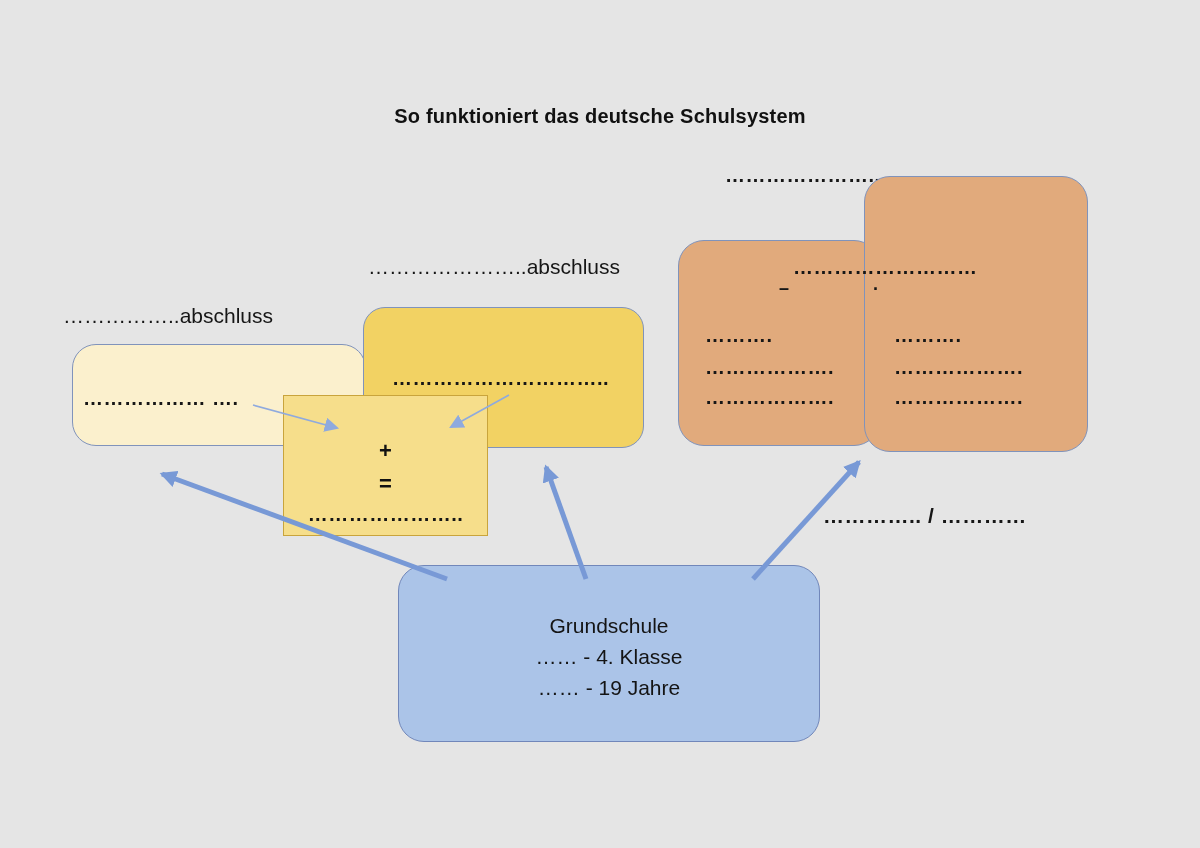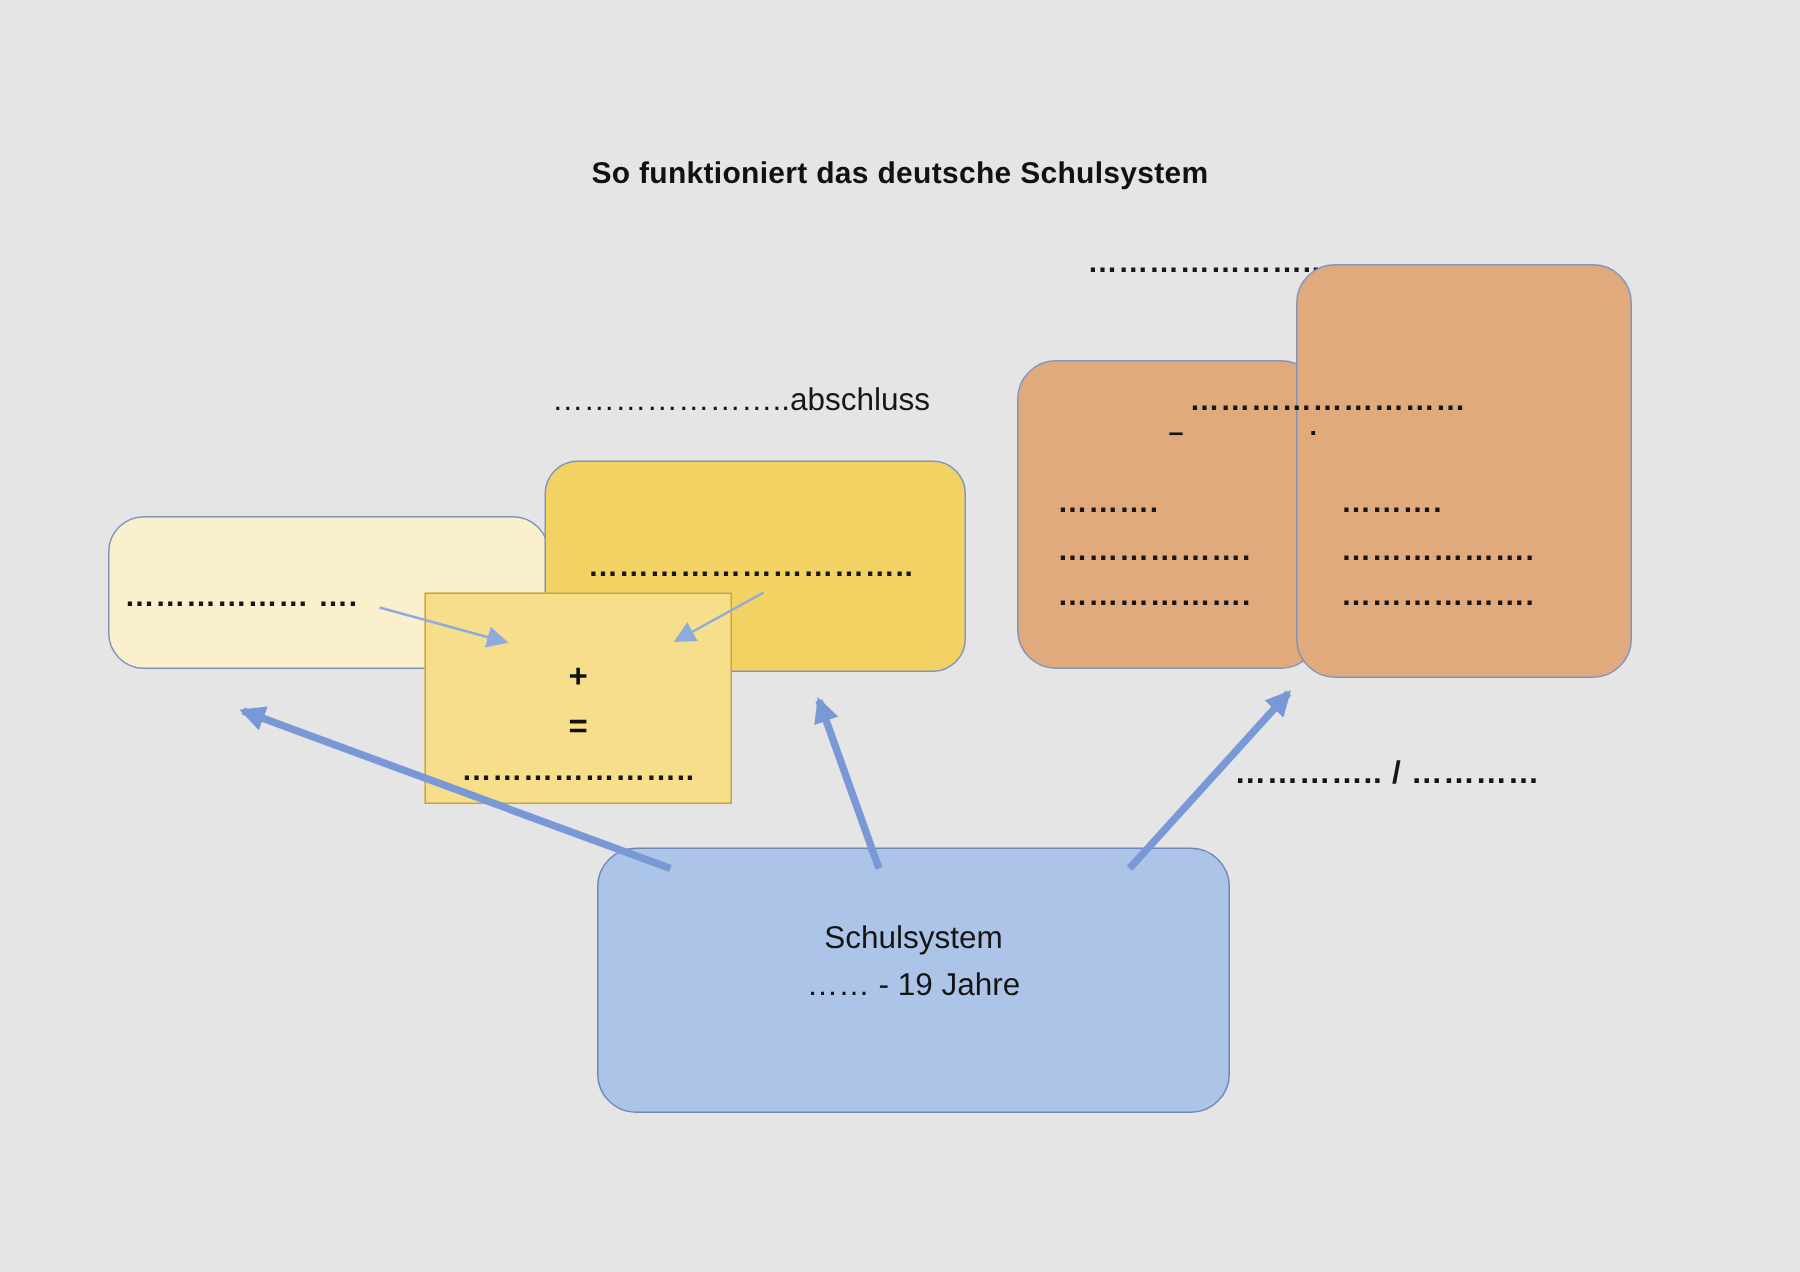--- a/index.html
+++ b/index.html
@@ -31,20 +31,21 @@
   .overlay{z-index:4;}
   svg.arrows{position:absolute;left:0;top:0;z-index:9;pointer-events:none;}
 </style>
 </head>
 <body>
 
 <div class="canvas">
 
   <div class="abs title">So funktioniert das deutsche Schulsystem</div>
 
+  <div class="abs label" style="left:63px;top:303px;">……………..abschluss</div>
   <div class="abs label" style="left:368px;top:254px;text-align:center;">…………………..abschluss</div>
   <div class="abs dots" style="left:725px;top:163px;">…………………..</div>
 
   <div class="box box-cream"></div>
   <div class="abs dots" style="left:83px;top:386px;z-index:2;">……………… ….</div>
 
   <div class="box box-yellow"></div>
   <div class="abs dots" style="left:392px;top:366px;z-index:3;">…………………………..</div>
 
   <div class="box box-plus"></div>
@@ -64,21 +65,22 @@
   <div class="abs dots overlay" style="left:705px;top:385px;">……………….</div>
 
   <div class="abs dots overlay" style="left:894px;top:323px;">……….</div>
   <div class="abs dots overlay" style="left:894px;top:355px;">……………….</div>
   <div class="abs dots overlay" style="left:894px;top:385px;">……………….</div>
 
   <div class="abs dots overlay" style="left:823px;top:503px;font-size:21px;">………….. / …………</div>
 
   <div class="box box-blue"></div>
   <div class="abs blue-text">
-    <div>Schulsystem</div>
+    <div>Grundschule</div>
+    <div>…… - 4. Klasse</div>
     <div>…… - 19 Jahre</div>
   </div>
 
   <svg class="arrows" width="1200" height="848" viewBox="0 0 1200 848">
     <defs>
       <marker id="headThick" viewBox="0 0 10 10" refX="8.5" refY="5" markerWidth="3.4" markerHeight="3.4" orient="auto-start-reverse" markerUnits="strokeWidth">
         <path d="M0,0 L10,5 L0,10 Z" fill="#7899d6"></path>
       </marker>
       <marker id="headThin" viewBox="0 0 10 10" refX="8.5" refY="5" markerWidth="8.5" markerHeight="8.5" orient="auto-start-reverse" markerUnits="strokeWidth">
         <path d="M0,0 L10,5 L0,10 Z" fill="#8faade"></path>

